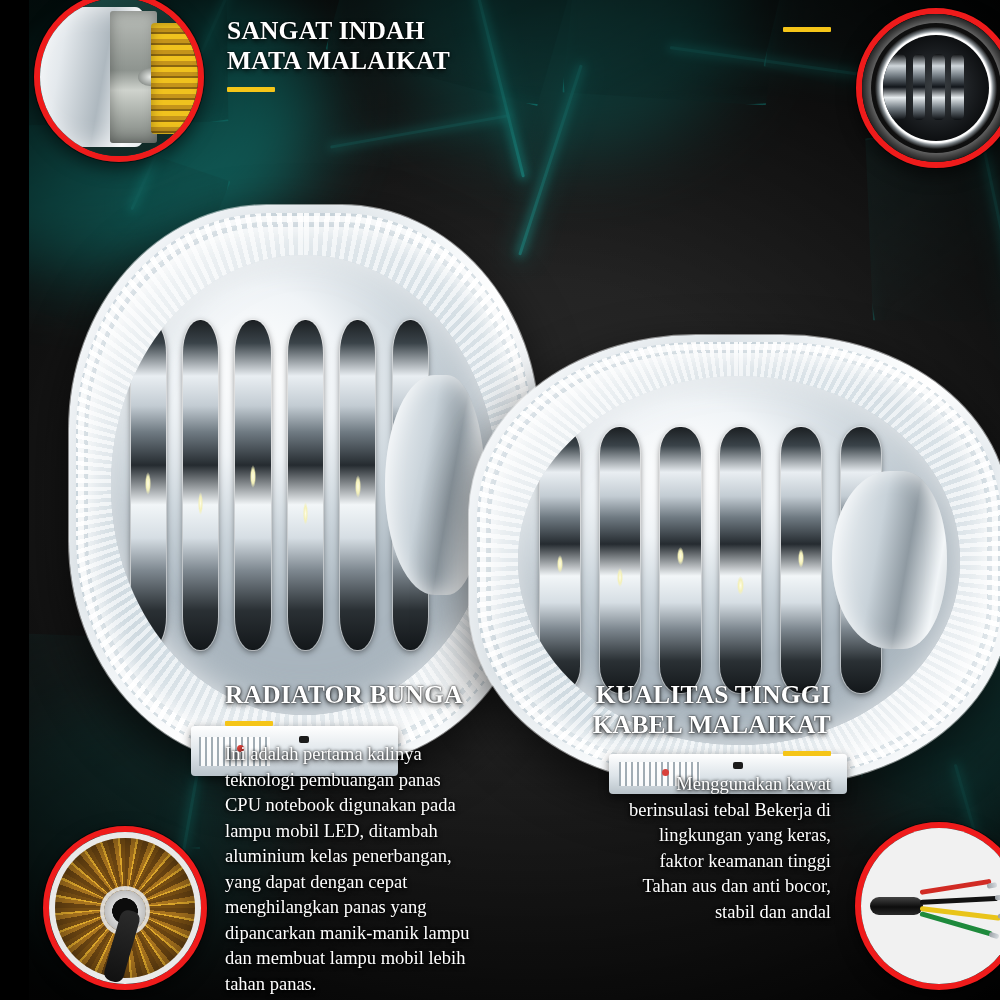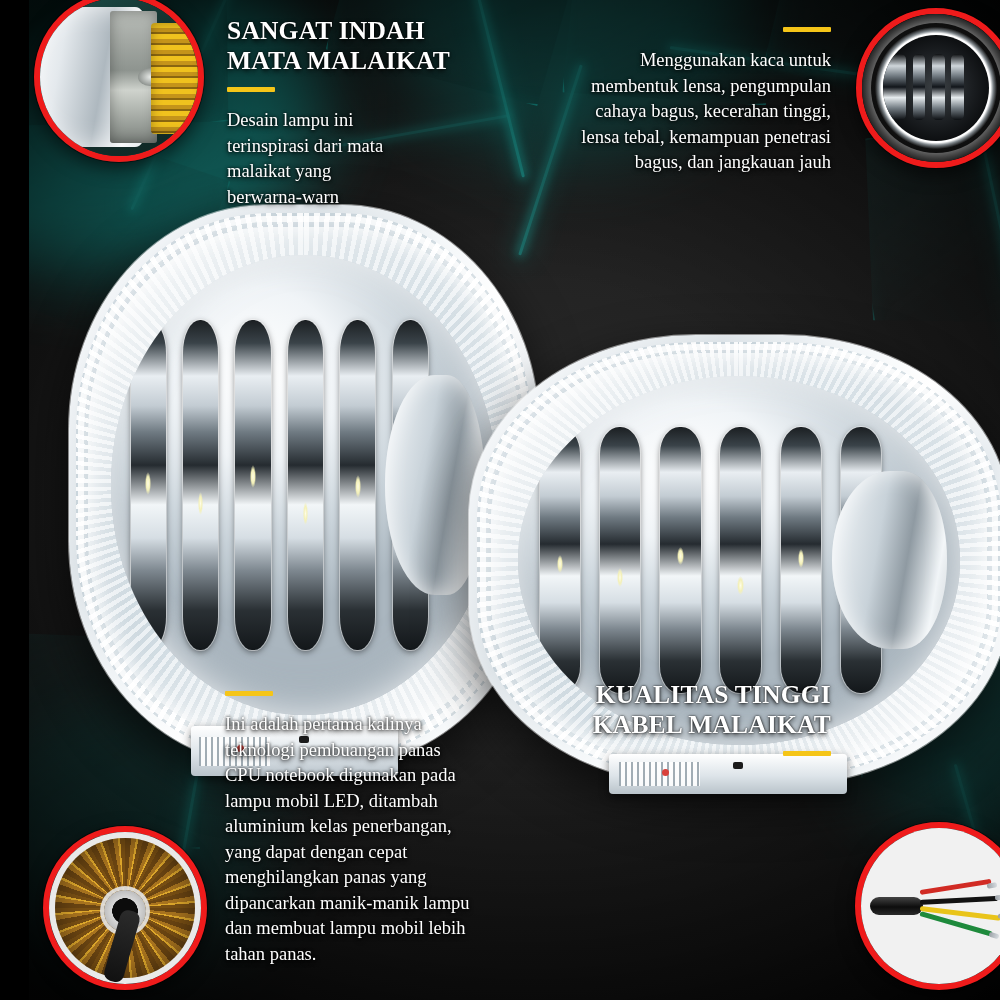--- a/index.html
+++ b/index.html
@@ -376,48 +376,46 @@
       <i class="tip" style="left:86%;top:43%;transform:rotate(-3deg);"></i>
       <i class="tip" style="left:88%;top:55%;transform:rotate(7deg);"></i>
       <i class="tip" style="left:82%;top:67%;transform:rotate(16deg);"></i>
     </div>
   </div>
 
   <div class="blk al-left" style="left:198px;top:16px;width:260px;">
     <h2>SANGAT INDAH
 MATA MALAIKAT</h2>
     <div class="rule"></div>
-    <p>Desain lampu ini
-terinspirasi dari mata
-malaikat yang
-berwarna-warn</p>
   </div>
 
   <div class="blk al-right" style="left:470px;top:16px;width:332px;">
     <div class="rule"></div>
-    <p>Menggunakan kaca untuk
-membentuk lensa, pengumpulan
-cahaya bagus, kecerahan tinggi,
-lensa tebal, kemampuan penetrasi
-bagus, dan jangkauan jauh</p>
   </div>
 
   <div class="blk al-left" style="left:196px;top:680px;width:300px;">
+    <h2>RADIATOR BUNGA</h2>
     <div class="rule"></div>
     <p>Ini adalah pertama kalinya
 teknologi pembuangan panas
 CPU notebook digunakan pada
 lampu mobil LED, ditambah
 aluminium kelas penerbangan,
 yang dapat dengan cepat
 menghilangkan panas yang
 dipancarkan manik-manik lampu
 dan membuat lampu mobil lebih
 tahan panas.</p>
   </div>
 
   <div class="blk al-right" style="left:520px;top:680px;width:282px;">
     <h2>KUALITAS TINGGI
 KABEL MALAIKAT</h2>
     <div class="rule"></div>
+    <p>Menggunakan kawat
+berinsulasi tebal Bekerja di
+lingkungan yang keras,
+faktor keamanan tinggi
+Tahan aus dan anti bocor,
+stabil dan andal</p>
   </div>
 
 </div>
 
 </body></html>

